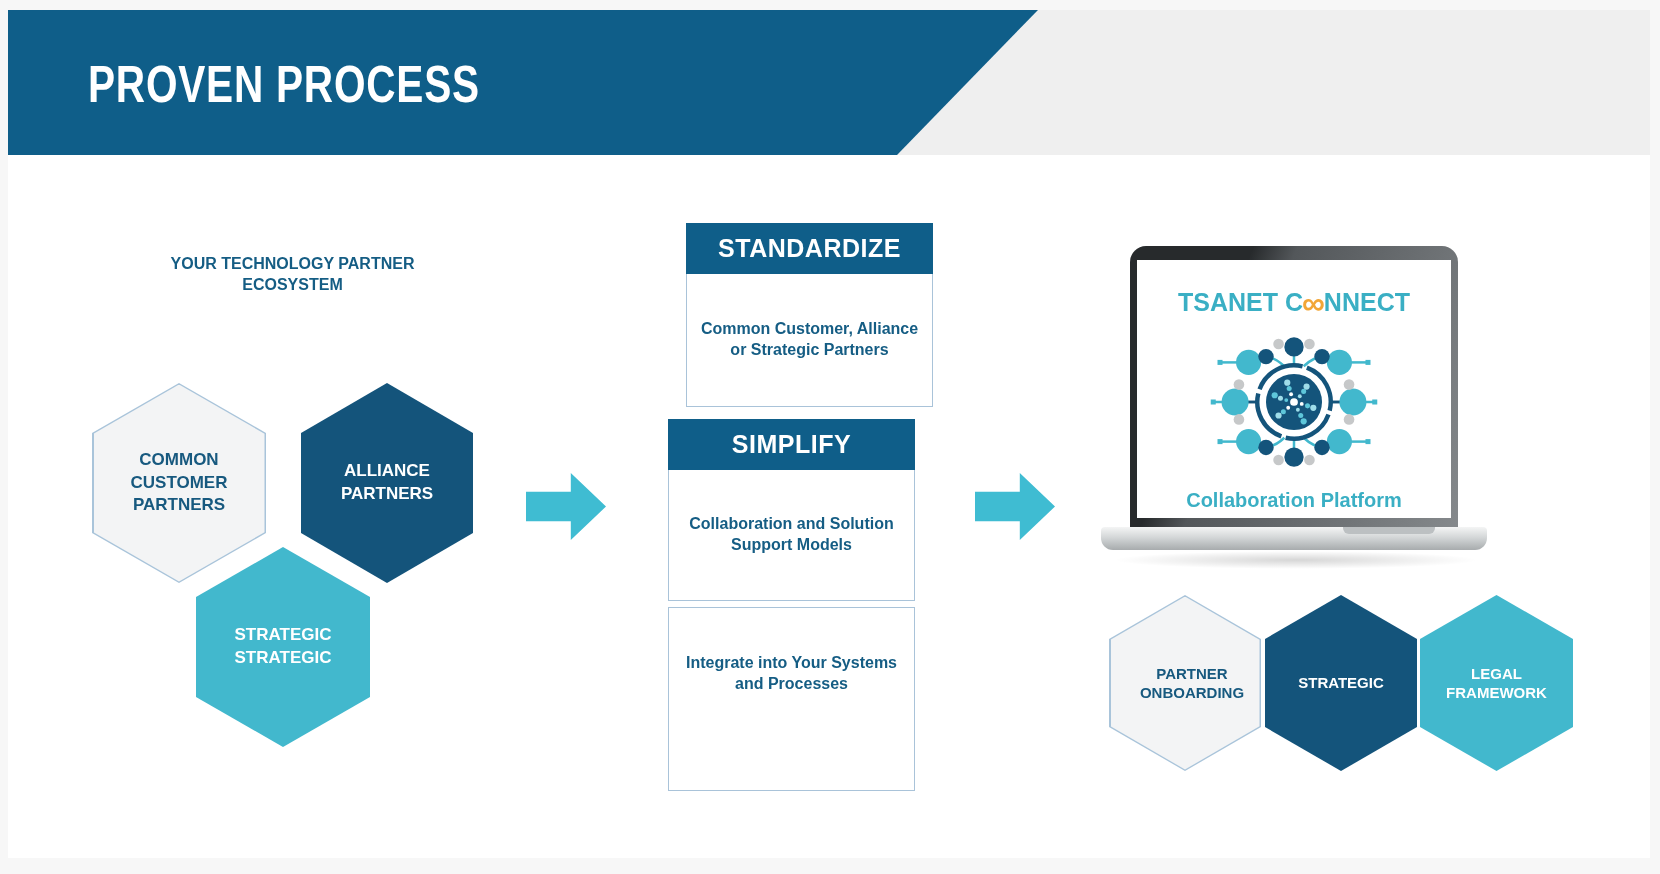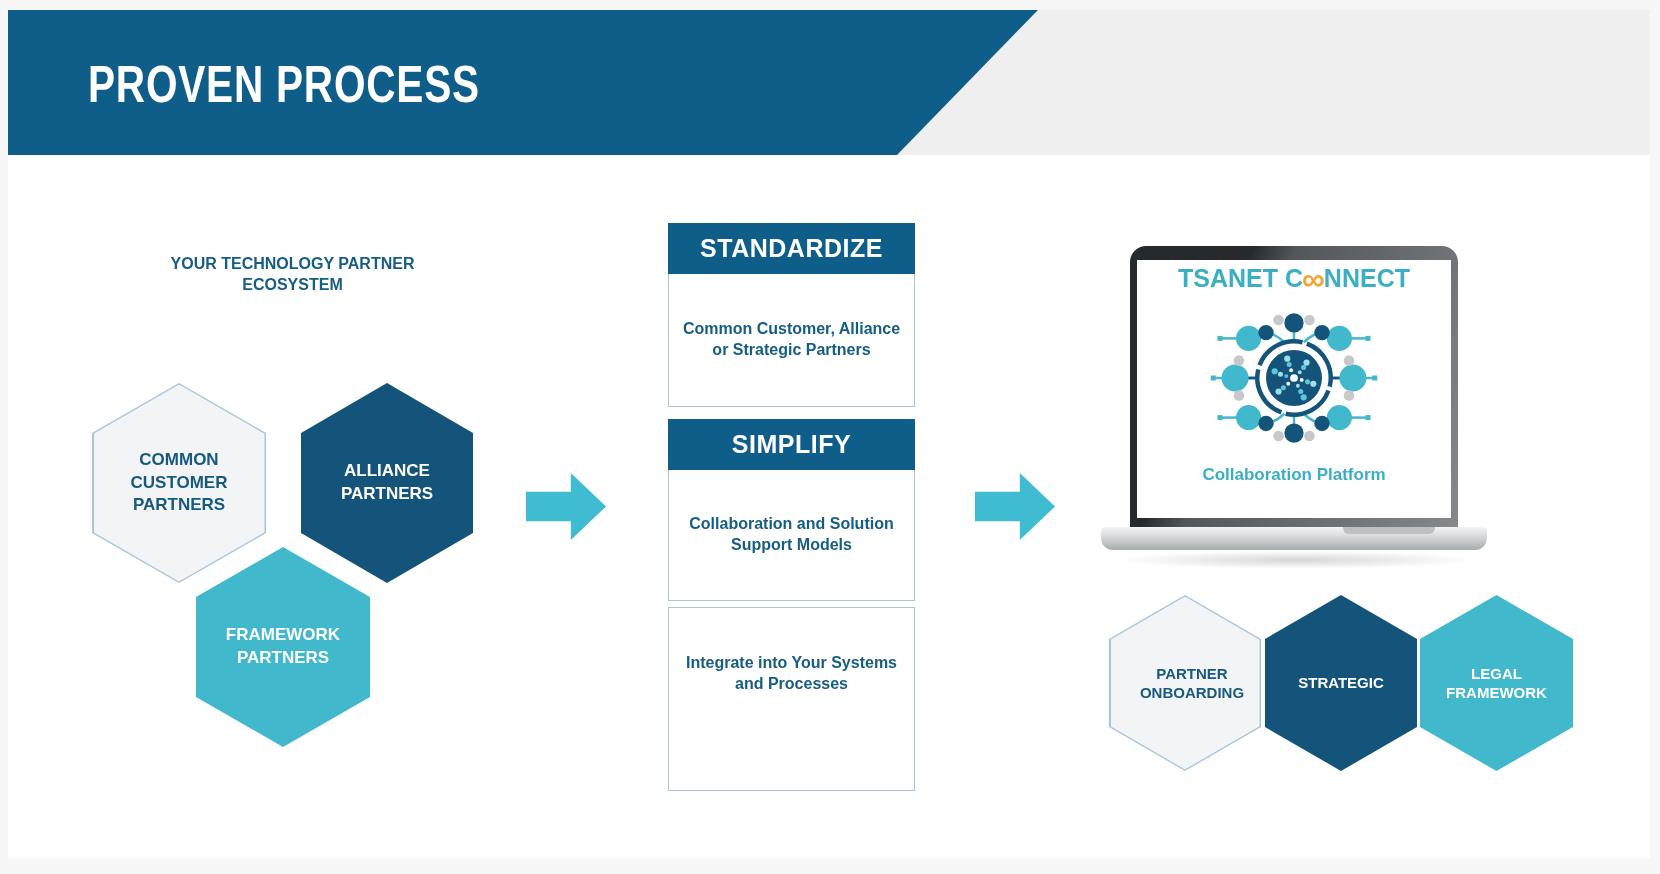--- a/index.html
+++ b/index.html
@@ -53,25 +53,25 @@
   .laptop-display{ position:absolute; left:7px; top:14px; right:7px; bottom:9px; background:#ffffff;
                    display:flex; flex-direction:column; align-items:center; }
   .laptop-base   { position:absolute; left:1093px; top:517px; width:386px; height:23px;
                    border-radius:4px 4px 12px 12px;
                    background:linear-gradient(#f4f5f5 0%,#d4d7d8 45%,#a7abad 100%); }
   .laptop-notch  { position:absolute; right:52px; top:0; width:92px; height:7px;
                    background:#bcc0c2; border-radius:0 0 6px 6px; }
   .laptop-shadow { position:absolute; left:1105px; top:541px; width:366px; height:18px;
                    background:radial-gradient(ellipse at center, rgba(0,0,0,0.16) 0%, rgba(0,0,0,0) 70%); }
 
-  .logo-line { margin-top:4px; white-space:nowrap; font-weight:700; font-size:25px;
+  .logo-line { margin-top:28px; white-space:nowrap; font-weight:700; font-size:25px;
                color:#3aafc4; letter-spacing:0; }
   .logo-inf  { color:#f2a637; font-size:32px; font-weight:700; vertical-align:-3px;
                margin:0 -1px; line-height:0; }
-  .platform-subtitle { color:#3aafc4; font-size:17px; font-weight:700; margin-top:2px; }
+  .platform-subtitle { color:#3aafc4; font-size:20px; font-weight:700; margin-top:2px; }
 </style>
 </head>
 <body>
 
 <div class="page">
   <div class="card">
 
     <div class="band">
       <div class="band-blue"></div>
       <div class="page-title">PROVEN PROCESS</div>
@@ -80,26 +80,26 @@
     <div class="eco-heading">YOUR TECHNOLOGY PARTNER ECOSYSTEM</div>
 
     <div class="hex hex-light" style="left:84px; top:373px; width:174px; height:200px;">
       <div class="hex-inner"></div>
       <span class="hex-label t-blue">COMMON CUSTOMER PARTNERS</span>
     </div>
     <div class="hex hex-dark" style="left:293px; top:373px; width:172px; height:200px;">
       <span class="hex-label t-white">ALLIANCE PARTNERS</span>
     </div>
     <div class="hex hex-cyan" style="left:188px; top:537px; width:174px; height:200px;">
-      <span class="hex-label t-white">FRAMEWORK PARTNERS</span>
+      <span class="hex-label t-white">STRATEGIC STRATEGIC</span>
     </div>
 
     <div class="flow-arrow" style="left:518px; top:463px;"></div>
 
-    <div class="step" style="top:213px; height:184px;">
+    <div class="step" style="top:213px; height:184px;margin-left:18px;">
       <div class="step-header">STANDARDIZE</div>
       <div class="step-body" style="height:132px;">Common Customer, Alliance or Strategic Partners</div>
     </div>
     <div class="step" style="top:409px; height:182px;">
       <div class="step-header">SIMPLIFY</div>
       <div class="step-body" style="height:130px;">Collaboration and Solution Support Models</div>
     </div>
     <div class="step" style="top:597px; height:184px;">
       <div class="step-body" style="height:132px;">Integrate into Your Systems and Processes</div>
     </div>

